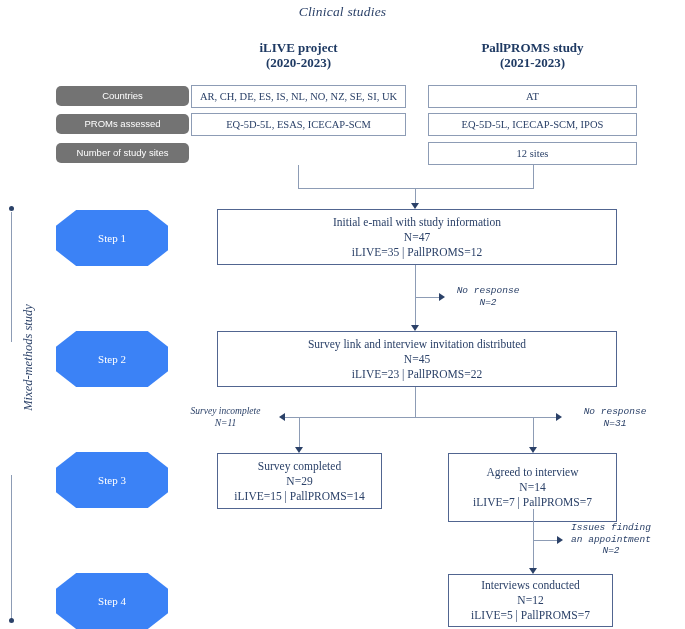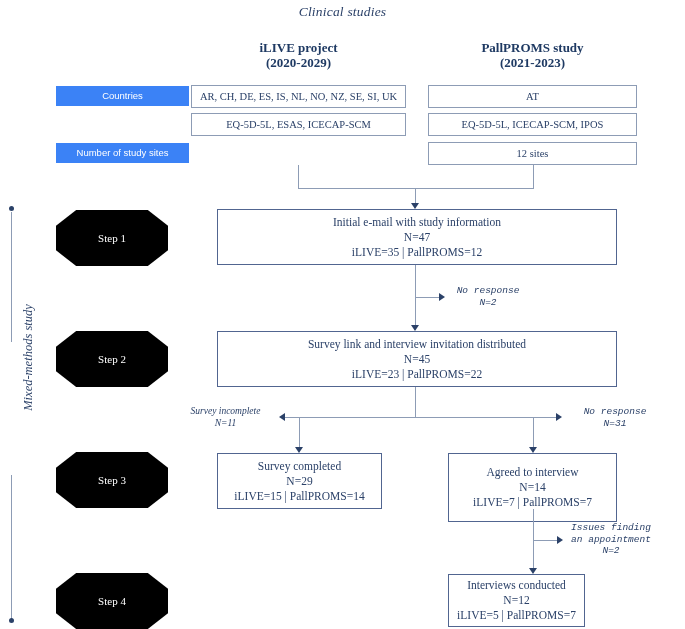--- a/index.html
+++ b/index.html
@@ -18,21 +18,21 @@
   .col-head{
     position:absolute;font-weight:bold;font-size:13px;line-height:15px;
     text-align:center;color:#1f3a63;
   }
   .col-head.ilive{left:191px;top:40px;width:215px;}
   .col-head.pall{left:428px;top:40px;width:209px;}
 
   
   .pill{
     position:absolute;left:56px;width:133px;height:20px;
-    background:#3b82f6;border-radius:0;
+    background:#737373;border-radius:5px;
     color:#ffffff;font-size:9.5px;line-height:20px;text-align:center;
     font-family:"Liberation Sans", sans-serif;
     white-space:nowrap;
   }
 
   
   .ibox{
     position:absolute;border:1px solid #8d9cb5;background:#ffffff;
     font-size:10.5px;line-height:11px;color:#2b4168;
     display:flex;align-items:center;justify-content:center;text-align:center;
@@ -45,21 +45,21 @@
     box-sizing:border-box;
     display:flex;flex-direction:column;align-items:center;justify-content:center;
     color:#2b4168;text-align:center;
   }
   .fbox .l1{font-size:11.5px;line-height:15px;}
   .fbox .l2{font-size:11.5px;line-height:15px;}
   .fbox .l3{font-size:11.5px;line-height:15px;}
 
   
   .octa{
-    position:absolute;width:112px;height:56px;background:#000000;
+    position:absolute;width:112px;height:56px;background:#3b82f6;
     clip-path:polygon(18% 0%,82% 0%,100% 28%,100% 72%,82% 100%,18% 100%,0% 72%,0% 28%);
     color:#ffffff;font-size:11px;
     display:flex;align-items:center;justify-content:center;
     font-family:"Liberation Serif", serif;
   }
 
   
   .vline{position:absolute;width:1px;background:#8d9cb5;}
   .hline{position:absolute;height:1px;background:#8d9cb5;}
 
@@ -101,28 +101,29 @@
 </style>
 </head>
 <body>
 
 <div class="chart">
 
   <div class="title-main">Clinical studies</div>
 
   <div class="col-head ilive">
     <div>iLIVE project</div>
-    <div>(2020-2029)</div>
+    <div>(2020-2023)</div>
   </div>
   <div class="col-head pall">
     <div>PallPROMS study</div>
     <div>(2021-2023)</div>
   </div>
 
   <div class="pill" style="top:86px;">Countries</div>
+  <div class="pill" style="top:114px;">PROMs assessed</div>
   <div class="pill" style="top:143px;">Number of study sites</div>
 
   <div class="ibox" style="left:191px;top:85px;width:215px;height:23px;">AR, CH, DE, ES, IS, NL, NO, NZ, SE, SI, UK</div>
   <div class="ibox" style="left:191px;top:113px;width:215px;height:23px;">EQ-5D-5L, ESAS, ICECAP-SCM</div>
 
   <div class="ibox" style="left:428px;top:85px;width:209px;height:23px;">AT</div>
   <div class="ibox" style="left:428px;top:113px;width:209px;height:23px;">EQ-5D-5L, ICECAP-SCM, IPOS</div>
   <div class="ibox" style="left:428px;top:142px;width:209px;height:23px;text-align:center;">12 sites</div>
 
   <div class="vline" style="left:298px;top:165px;height:23px;"></div>
@@ -189,21 +190,21 @@
   <div class="vline" style="left:533px;top:509px;height:62px;"></div>
   <div class="hline" style="left:533px;top:540px;width:25px;"></div>
   <div class="arrow-right" style="left:557px;top:536px;"></div>
   <div class="anno r" style="left:566px;top:522px;width:90px;">
     <div>Issues finding an appointment</div>
     <div>N=2</div>
   </div>
   <div class="arrow-down" style="left:529px;top:568px;"></div>
 
   <div class="octa" style="left:56px;top:573px;">Step 4</div>
-  <div class="fbox" style="left:448px;top:574px;width:137px;height:53px;">
+  <div class="fbox" style="left:448px;top:574px;width:165px;height:53px;">
     <div class="l1">Interviews conducted</div>
     <div class="l2">N=12</div>
     <div class="l3">iLIVE=5 | PallPROMS=7</div>
   </div>
 
   <div class="axis-dot" style="left:9px;top:206px;"></div>
   <div class="axis-line" style="top:212px;height:130px;"></div>
   <div class="axis-line" style="top:475px;height:144px;"></div>
   <div class="axis-dot" style="left:9px;top:618px;"></div>
   <div class="axis-label">Mixed-methods study</div>

